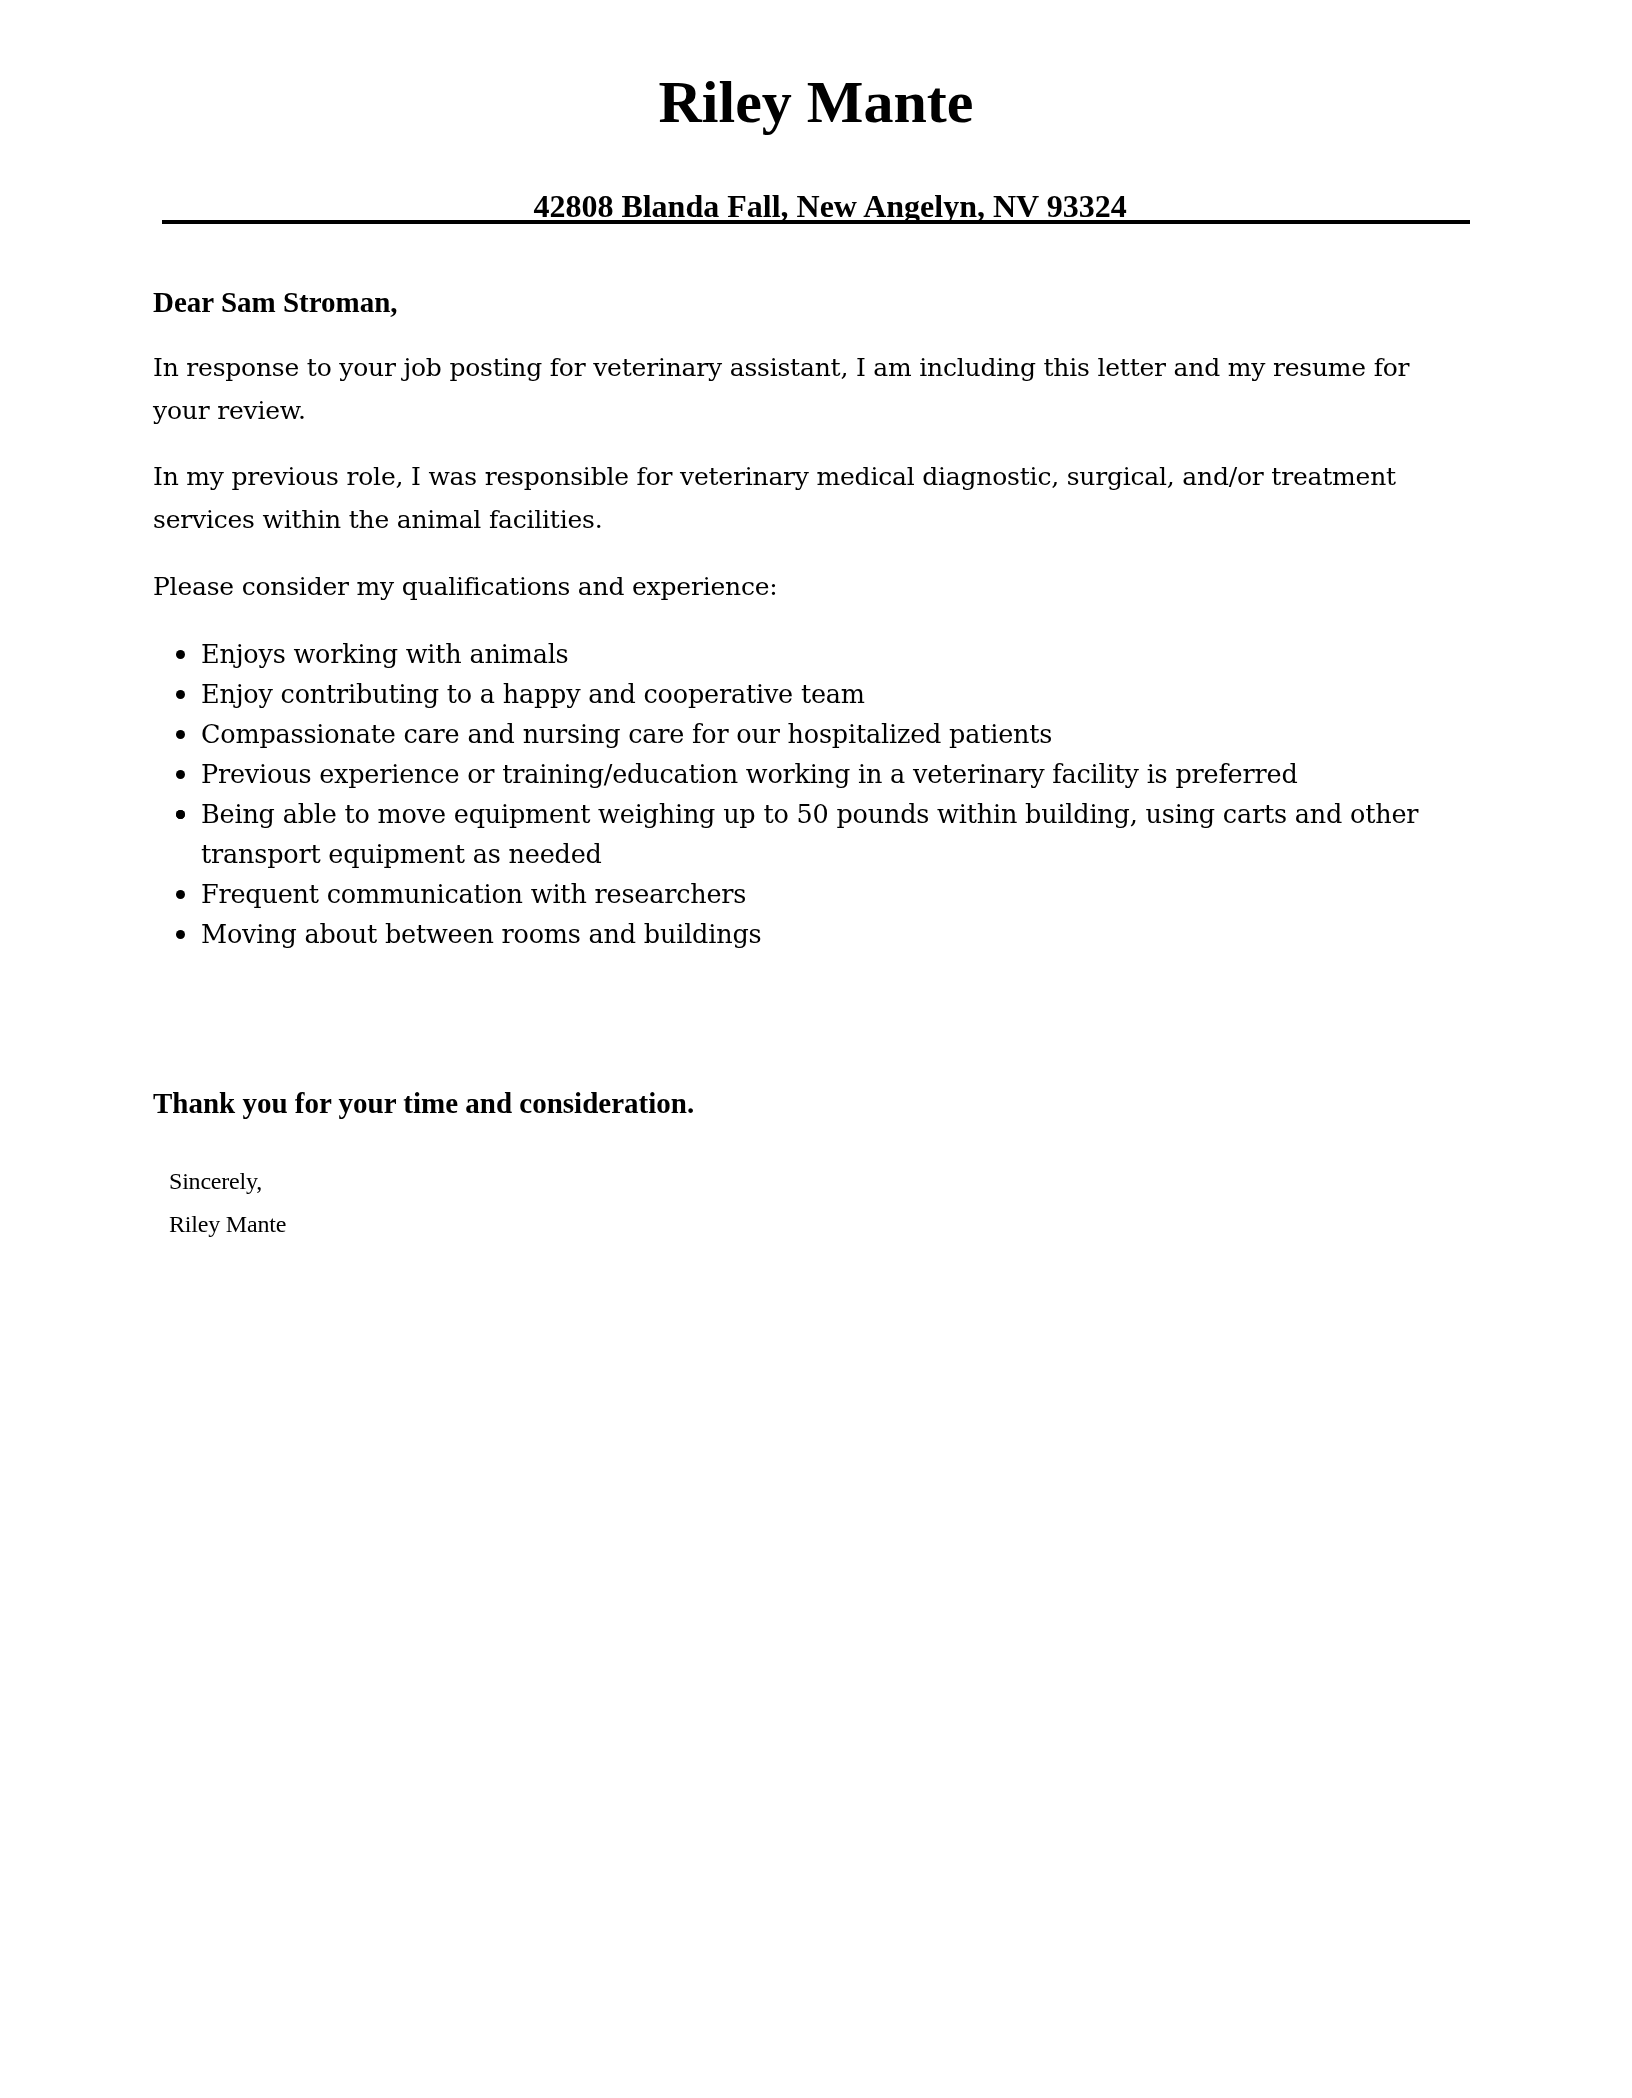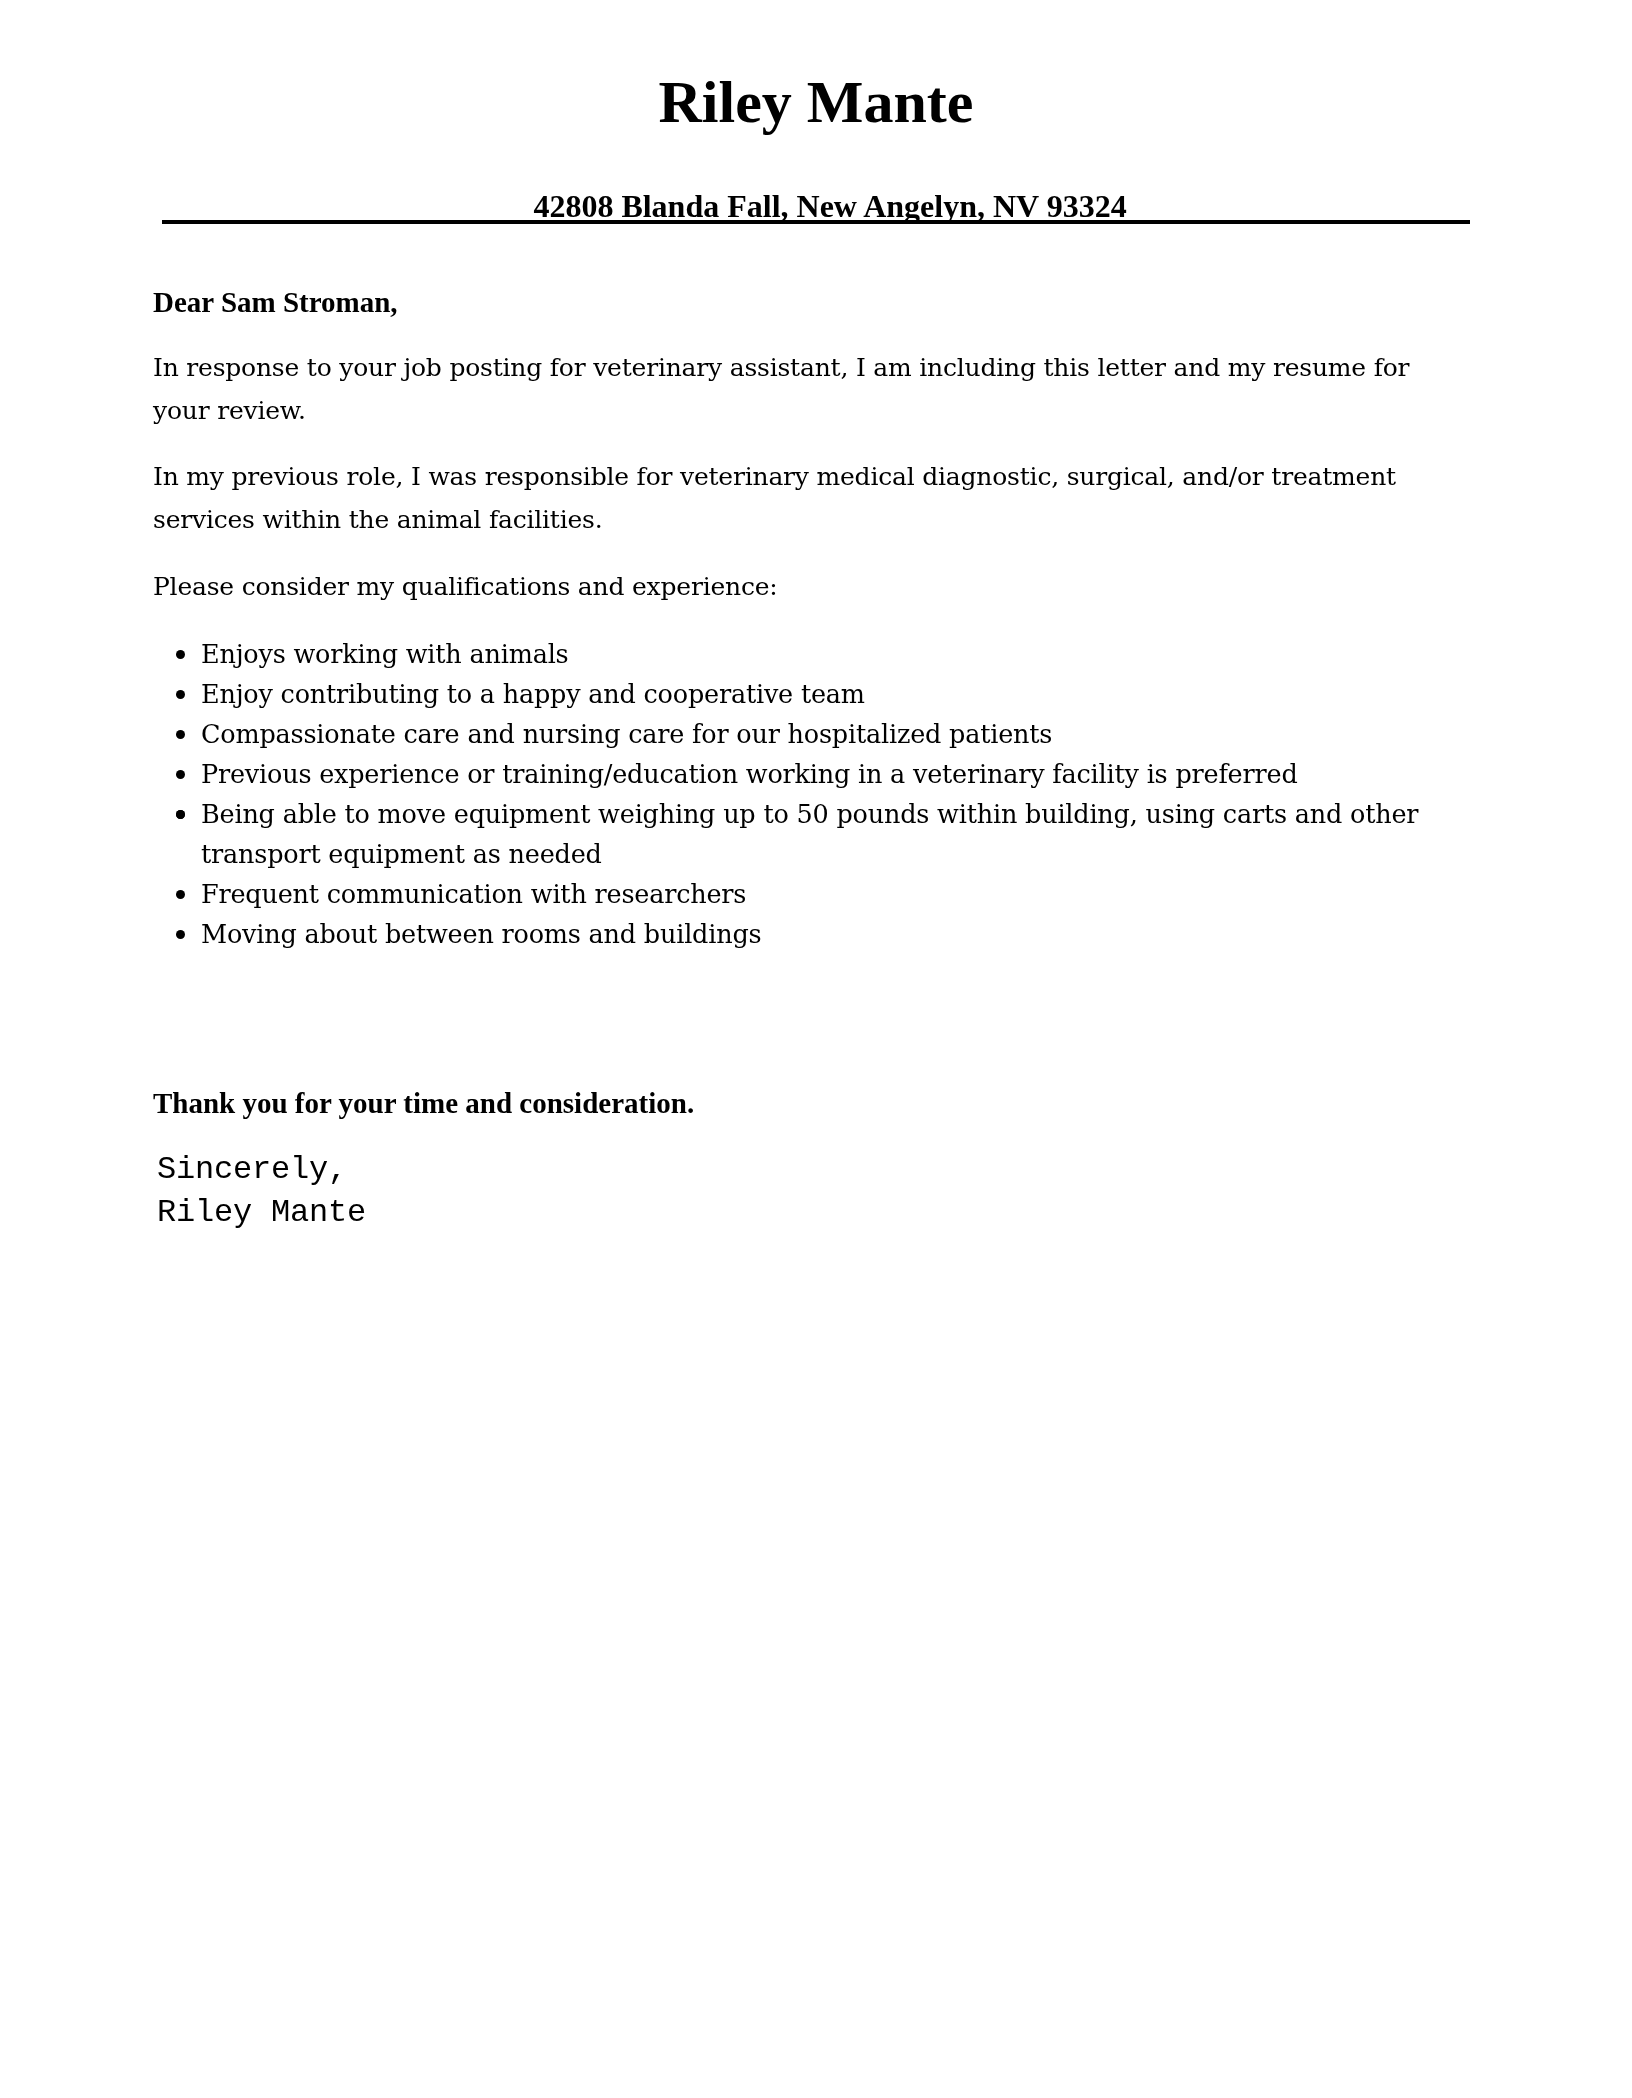--- a/index.html
+++ b/index.html
@@ -26,22 +26,22 @@
     }
     .list {
       position: absolute; left: 153px; width: 1320px; top: 626px; margin: 0; padding: 0; list-style: none;
       font-family: "DejaVu Serif", serif; font-size: 25.5px; line-height: 40px; letter-spacing: -0.2px;
     }
     .list li { position: relative; padding-left: 48px; }
     .list li .bullet {
       position: absolute; left: 23px; top: 16px; width: 9px; height: 9px; border-radius: 50%; background: #000;
     }
     .closing {
-      position: absolute; left: 153px; font-family: Liberation Mono, monospace; font-size: 32px;
-      line-height: 43px; margin: 4px; letter-spacing: -0.2px;
+      position: absolute; left: 153px; font-family: Liberation Serif, serif; font-size: 24px;
+      line-height: 43px; margin: 16px; letter-spacing: -0.2px;
     }
   </style>
 </head>
 <body>
 
 <div class="page">
   <h1 class="title">Riley Mante</h1>
   <div class="address">42808 Blanda Fall, New Angelyn, NV 93324</div>
   <div class="rule"></div>
 

